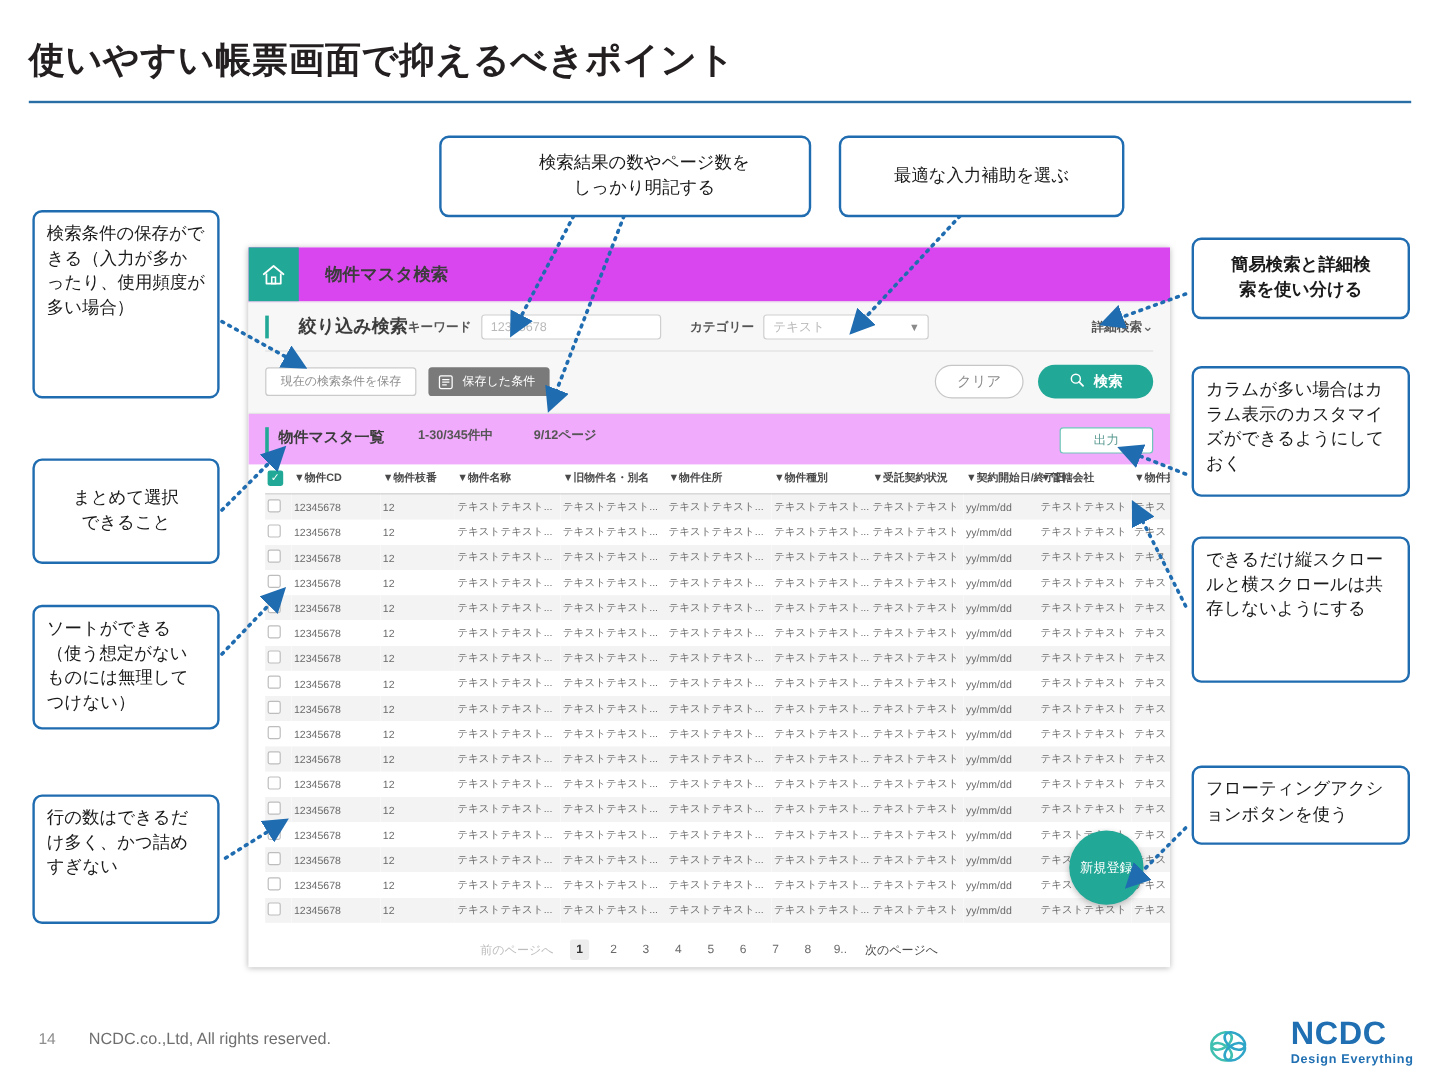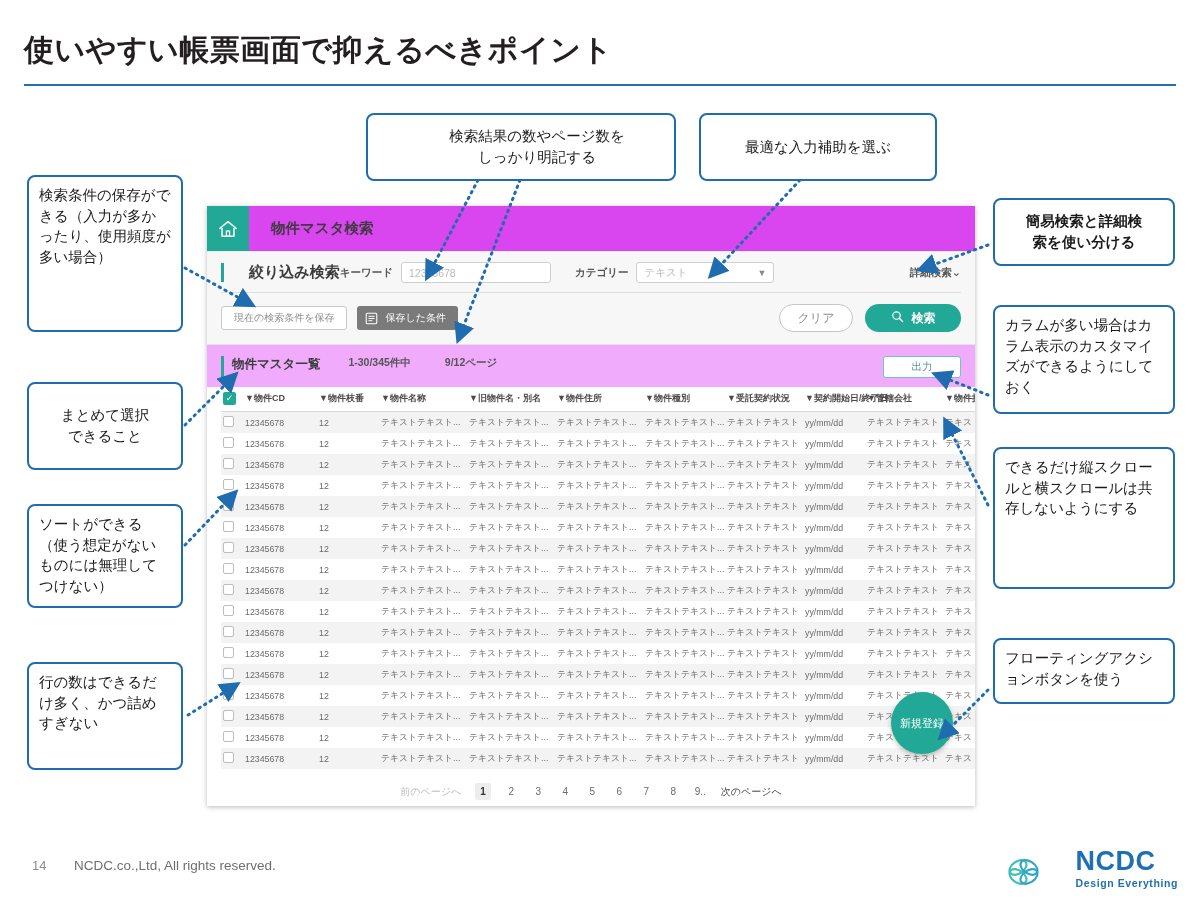--- a/index.html
+++ b/index.html
@@ -227,21 +227,21 @@
 
   <div class="callout center" style="left:993px; top:198px; width:182px; height:68px;font-weight:bold;">
     <span style="white-space:pre-line;">簡易検索と詳細検
 索を使い分ける</span>
   </div>
 
   <div class="callout left" style="left:993px; top:305px; width:182px; height:109px;">
     <span>カラムが多い場合はカラム表示のカスタマイズができるようにしておく</span>
   </div>
 
-  <div class="callout left" style="left:993px; top:447px; width:182px; height:142px;">
+  <div class="callout left" style="left:993px; top:447px; width:182px; height:122px;">
     <span>できるだけ縦スクロールと横スクロールは共存しないようにする</span>
   </div>
 
   <div class="callout left" style="left:993px; top:638px; width:182px; height:66px;">
     <span>フローティングアクションボタンを使う</span>
   </div>
 
   <div id="app">
 
     <div class="app-header">

